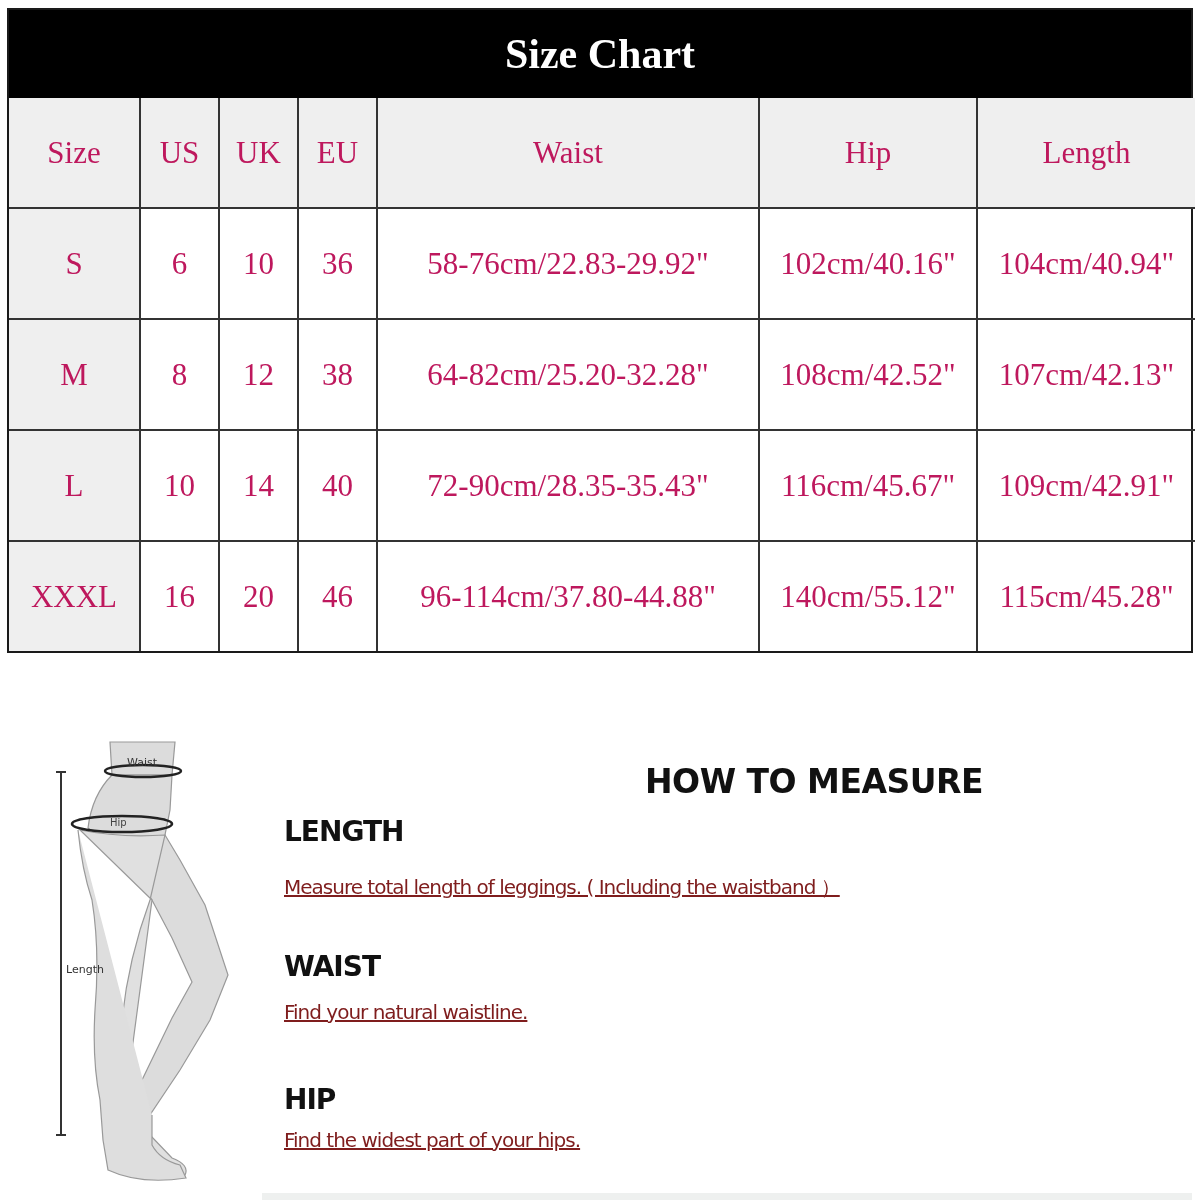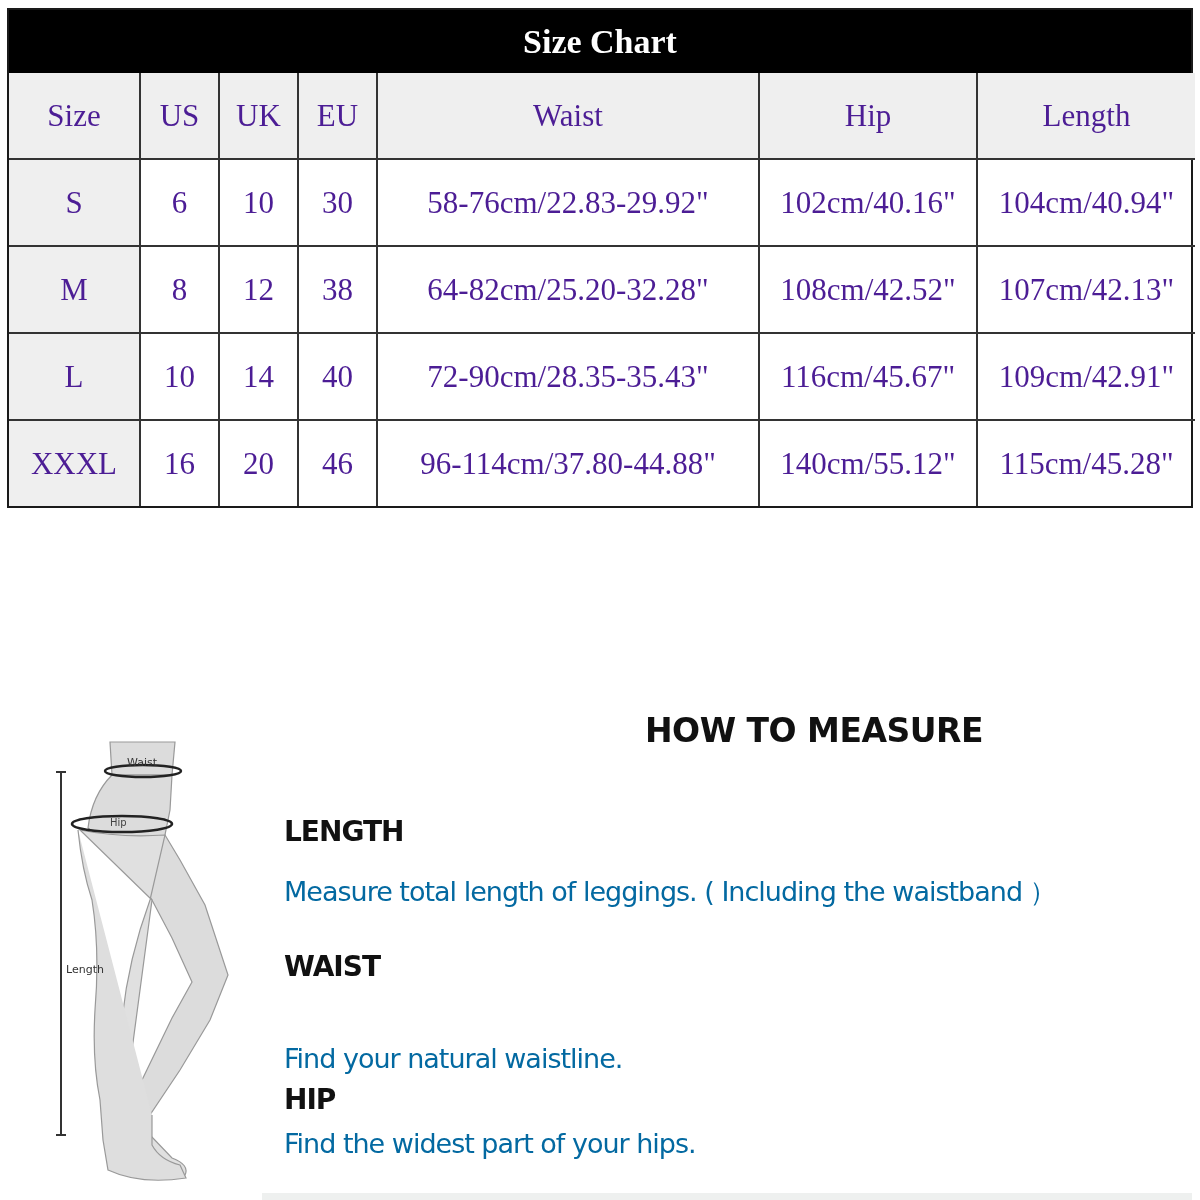--- a/index.html
+++ b/index.html
@@ -1,31 +1,31 @@
 <!DOCTYPE html>
 <html><head>
 <meta charset="utf-8">
 <style>
   html, body { margin:0; padding:0; background:#ffffff; }
   body { width:1200px; height:1200px; position:relative; overflow:hidden; }
   .chart { position:absolute; left:7px; top:8px; width:1186px; border:2px solid #1a1a1a; box-sizing:border-box; }
-  .title-bar { height:63px; background:#000; color:#fff; display:flex; align-items:center; justify-content:center;
-    font-family:"Liberation Serif","DejaVu Serif",serif; font-weight:bold; font-size:34px; }
+  .title-bar { height:88px; background:#000; color:#fff; display:flex; align-items:center; justify-content:center;
+    font-family:"Liberation Serif","DejaVu Serif",serif; font-weight:bold; font-size:42px; }
   table { border-collapse:collapse; width:100%; table-layout:fixed; font-family:"Liberation Serif","DejaVu Serif",serif; }
-  td, th { border:2px solid #333; text-align:center; vertical-align:middle; color:#4c1d95; height:85px; padding:0; font-weight:normal; font-size:31px; white-space:nowrap; }
+  td, th { border:2px solid #333; text-align:center; vertical-align:middle; color:#be185d; height:85px; padding:12px; font-weight:normal; font-size:31px; white-space:nowrap; }
   tr:first-child th { border-top:none; }
   th { background:#efefef; }
   td.size { background:#efefef; }
   tr > *:first-child { border-left:none; }
   tr > *:last-child { border-right:none; }
   tr:last-child td { border-bottom:none; }
   .figure { position:absolute; left:20px; top:20px; width:240px; height:465px; }
-  .how-title { position:absolute; left:645px; top:711px; font-family:"DejaVu Sans","Liberation Sans",sans-serif; font-weight:bold; font-size:33px; color:#111; letter-spacing:-0.5px; }
+  .how-title { position:absolute; left:645px; top:762px; font-family:"DejaVu Sans","Liberation Sans",sans-serif; font-weight:bold; font-size:33px; color:#111; letter-spacing:-0.5px; }
   .sec-head { position:absolute; left:284px; font-family:"DejaVu Sans","Liberation Sans",sans-serif; font-weight:bold; font-size:28px; color:#111; letter-spacing:-1px; }
-  .sec-body { position:absolute; left:284px; font-family:"DejaVu Sans","Liberation Sans",sans-serif; font-size:27px; color:#0369a1; letter-spacing:-1px; white-space:nowrap; }
+  .sec-body { position:absolute; left:284px; font-family:"DejaVu Sans","Liberation Sans",sans-serif; font-size:20px; color:#7f1d1d; letter-spacing:-1px; white-space:nowrap;text-decoration:underline; }
   .bottom-strip { position:absolute; left:262px; top:1193px; width:930px; height:7px; background:#eef0ef; }
 </style>
 </head>
 <body>
 
 <div class="chart">
   <div class="title-bar">Size Chart</div>
   <table>
     <colgroup>
       <col style="width:131px">
@@ -43,21 +43,21 @@
       <th>UK</th>
       <th>EU</th>
       <th>Waist</th>
       <th>Hip</th>
       <th>Length</th>
     </tr>
     <tr>
       <td class="size">S</td>
       <td>6</td>
       <td>10</td>
-      <td>30</td>
+      <td>36</td>
       <td>58-76cm/22.83-29.92"</td>
       <td>102cm/40.16"</td>
       <td>104cm/40.94"</td>
     </tr>
     <tr>
       <td class="size">M</td>
       <td>8</td>
       <td>12</td>
       <td>38</td>
       <td>64-82cm/25.20-32.28"</td>
@@ -111,18 +111,18 @@
   <text x="110" y="106" font-family="DejaVu Sans, sans-serif" font-size="10" fill="#444">Hip</text>
   <text x="66" y="253" font-family="DejaVu Sans, sans-serif" font-size="11" fill="#333">Length</text>
 </svg>
 
 <div class="how-title">HOW TO MEASURE</div>
 
 <div class="sec-head" style="top:815px">LENGTH</div>
 <div class="sec-body" style="top:874px">Measure total length of leggings. ( Including the waistband ）</div>
 
 <div class="sec-head" style="top:950px">WAIST</div>
-<div class="sec-body" style="top:1043px">Find your natural waistline.</div>
+<div class="sec-body" style="top:1000px">Find your natural waistline.</div>
 
 <div class="sec-head" style="top:1083px">HIP</div>
 <div class="sec-body" style="top:1128px">Find the widest part of your hips.</div>
 
 <div class="bottom-strip"></div>
 
 </body></html>

